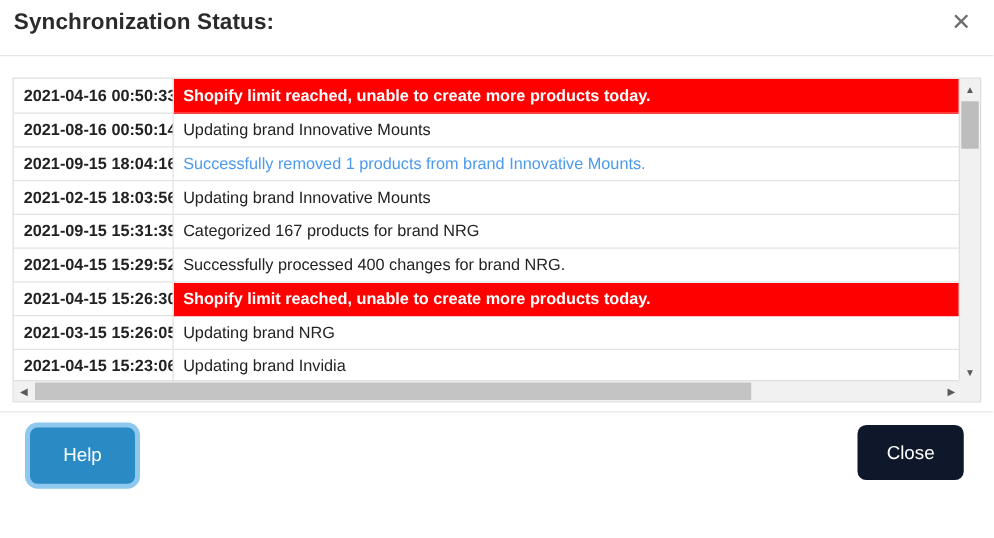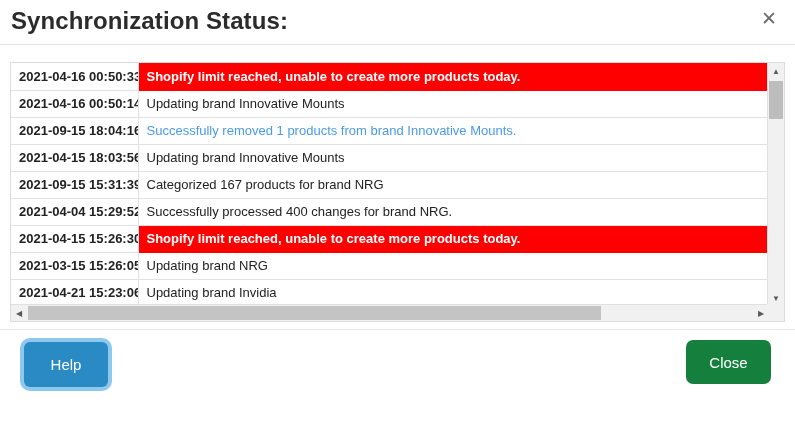--- a/index.html
+++ b/index.html
@@ -22,21 +22,21 @@
   .dlg-header {
     position: absolute;
     left: 0; top: 0;
     width: 795px; height: 45px;
     border-bottom: 1px solid #e5e5e5;
     background: #ffffff;
   }
   .dlg-title {
     position: absolute;
     left: 11px; top: 7px;
-    font-size: 24px;
+    font-size: 18px;
     font-weight: bold;
     color: #2b2b2b;
     letter-spacing: 0.1px;
     white-space: nowrap;
   }
   .close-x {
     position: absolute;
     right: 13px; top: 5px;
     width: 26px; height: 26px;
     display: flex; align-items: center; justify-content: center;
@@ -180,21 +180,21 @@
     left: 24px; top: 12px;
     width: 84px; height: 45px;
     background: #2a8ac4;
     color: #ffffff;
     border-radius: 6px;
     box-shadow: 0 0 0 4px #8ec8ee;
   }
   .btn-close {
     right: 24px; top: 10px;
     width: 85px; height: 44px;
-    background: #15803d;
+    background: #0f172a;
     color: #ffffff;
     border-radius: 7px;
   }
 </style>
 </head>
 <body>
 
 <div class="dialog">
 
   <div class="dlg-header">
@@ -205,49 +205,49 @@
   <div class="log-wrap">
 
     <div class="log-viewport">
       <table class="log-table">
         <tbody>
             <tr class="lvl-error">
               <td class="ts">2021-04-16 00:50:33</td>
               <td class="msg">Shopify limit reached, unable to create more products today.</td>
             </tr>
             <tr class="lvl-info">
-              <td class="ts">2021-04-16 00:50:14</td>
+              <td class="ts">2021-08-16 00:50:14</td>
               <td class="msg">Updating brand Innovative Mounts</td>
             </tr>
             <tr class="lvl-link">
               <td class="ts">2021-09-15 18:04:16</td>
               <td class="msg">Successfully removed 1 products from brand Innovative Mounts.</td>
             </tr>
             <tr class="lvl-info">
-              <td class="ts">2021-04-15 18:03:56</td>
+              <td class="ts">2021-02-15 18:03:56</td>
               <td class="msg">Updating brand Innovative Mounts</td>
             </tr>
             <tr class="lvl-info">
               <td class="ts">2021-09-15 15:31:39</td>
               <td class="msg">Categorized 167 products for brand NRG</td>
             </tr>
             <tr class="lvl-info">
-              <td class="ts">2021-04-04 15:29:52</td>
+              <td class="ts">2021-04-15 15:29:52</td>
               <td class="msg">Successfully processed 400 changes for brand NRG.</td>
             </tr>
             <tr class="lvl-error">
               <td class="ts">2021-04-15 15:26:30</td>
               <td class="msg">Shopify limit reached, unable to create more products today.</td>
             </tr>
             <tr class="lvl-info">
               <td class="ts">2021-03-15 15:26:05</td>
               <td class="msg">Updating brand NRG</td>
             </tr>
             <tr class="lvl-info">
-              <td class="ts">2021-04-21 15:23:06</td>
+              <td class="ts">2021-04-15 15:23:06</td>
               <td class="msg">Updating brand Invidia</td>
             </tr>
           </tbody>
       </table>
     </div>
 
     <div class="vscroll">
       <div class="arrow up">▲</div>
       <div class="vthumb"></div>
       <div class="arrow down">▼</div>

